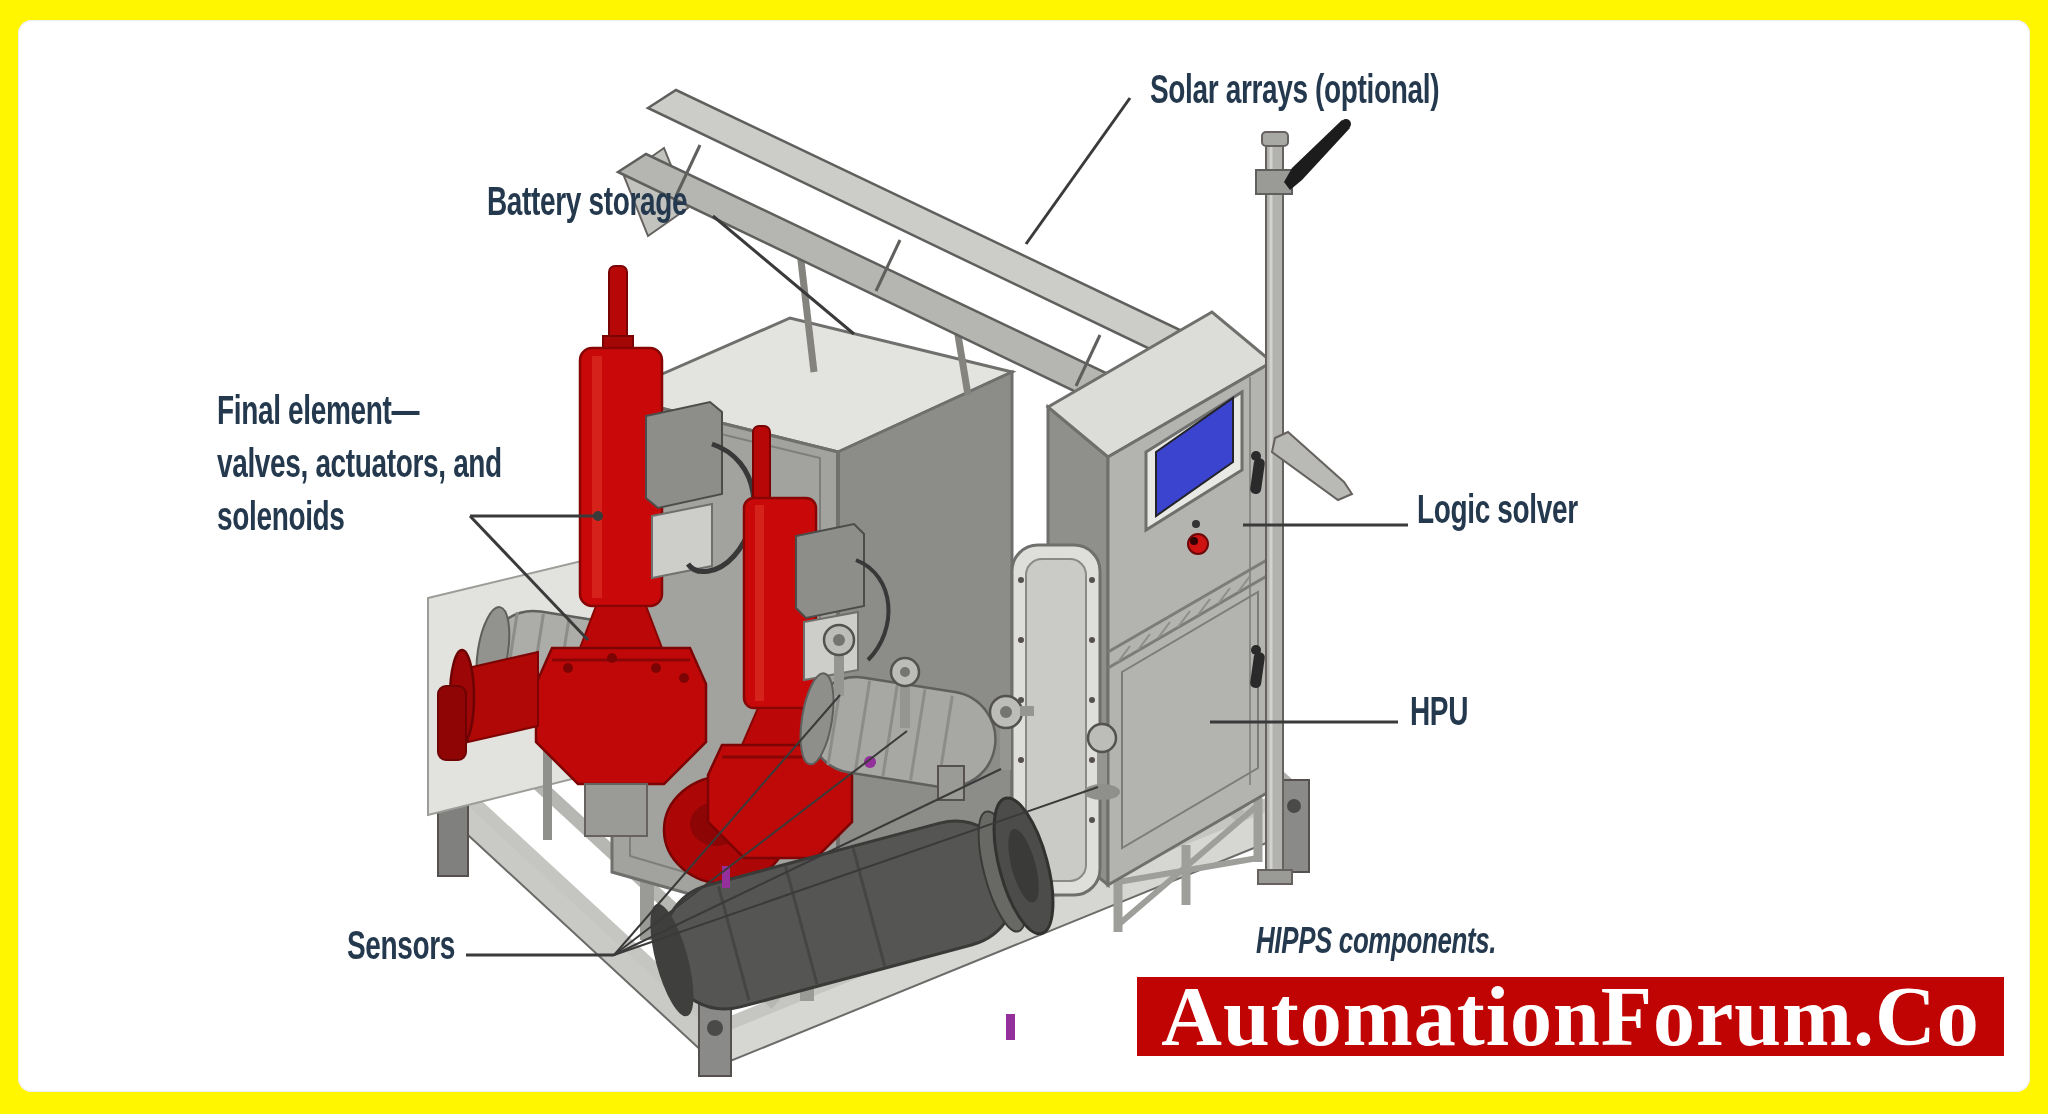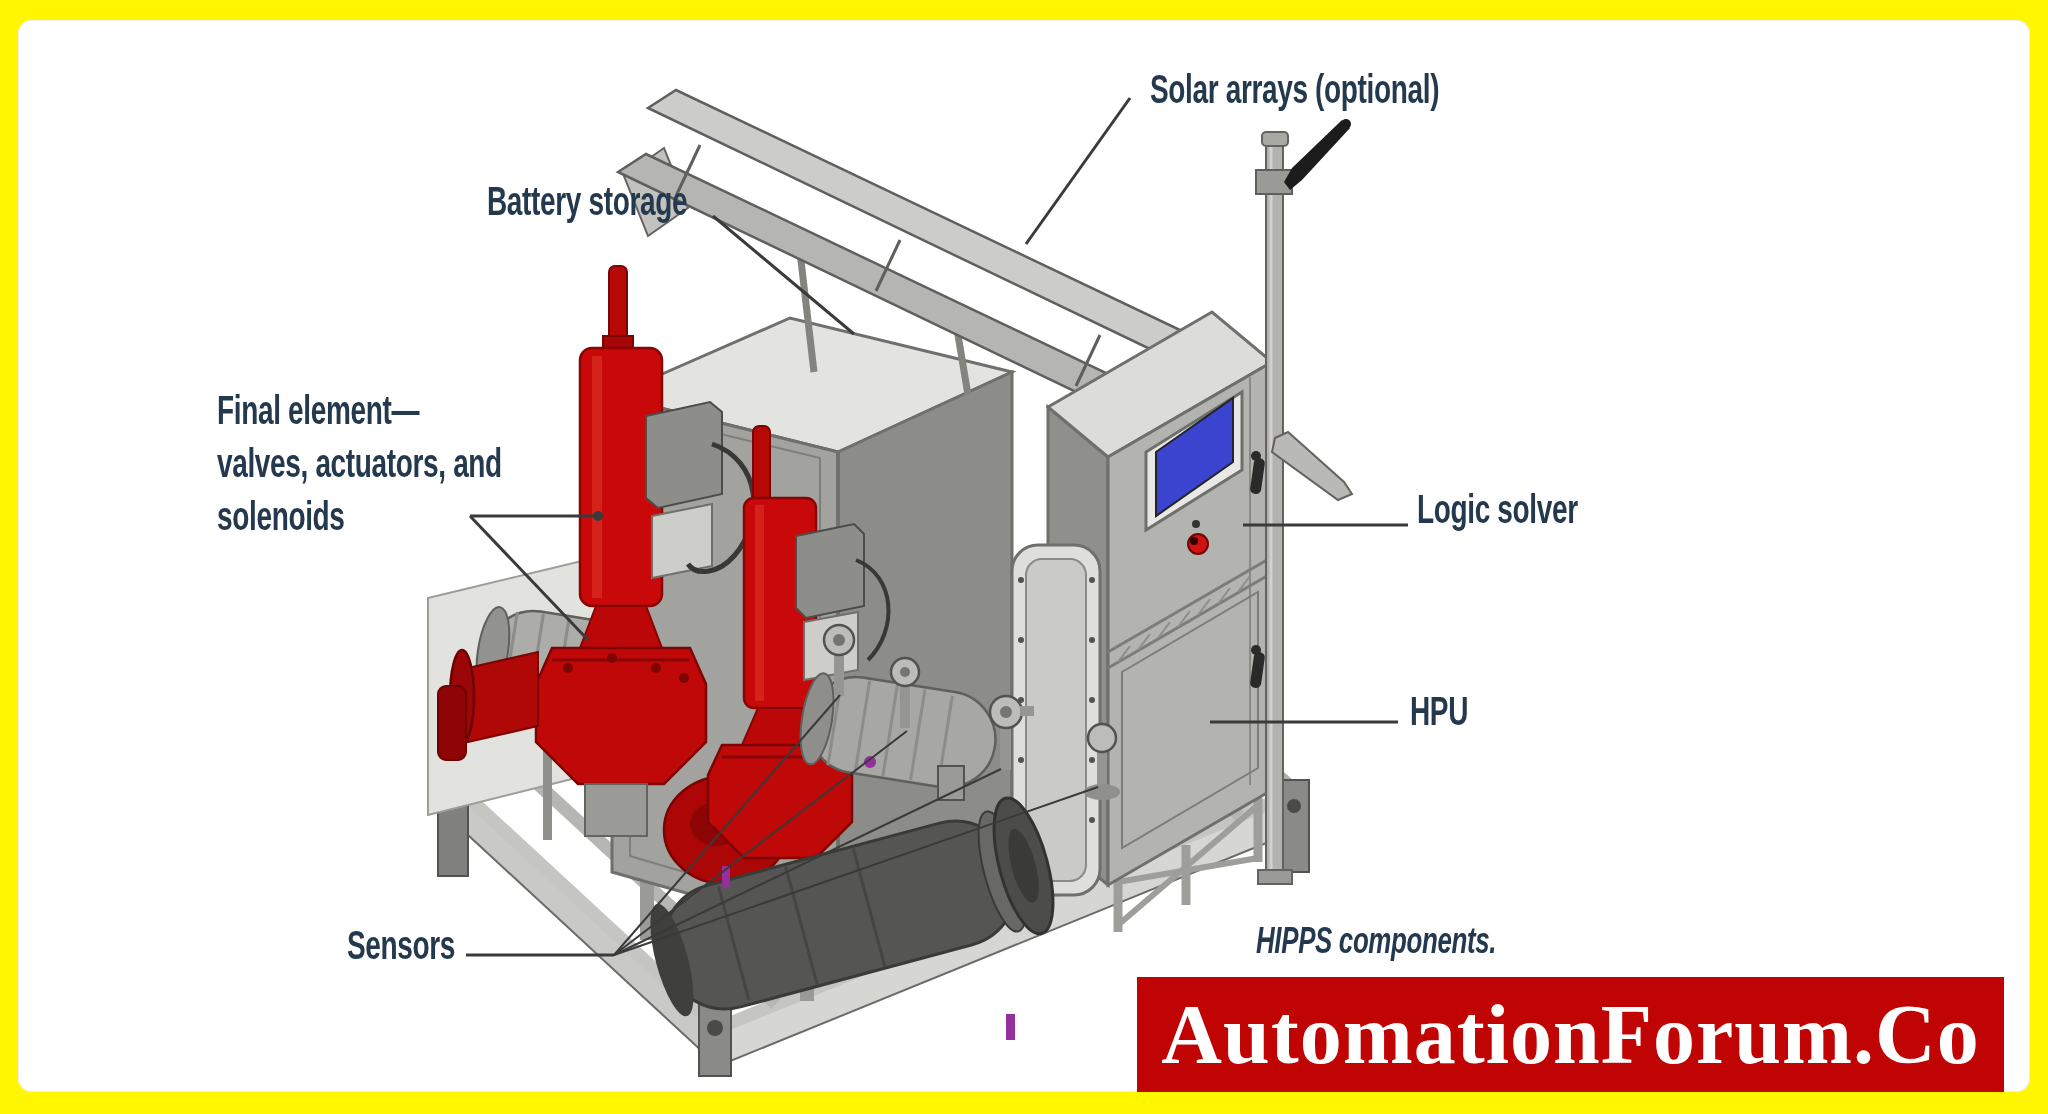--- a/index.html
+++ b/index.html
@@ -18,21 +18,21 @@
   svg.scene{position:absolute;left:0;top:0;width:2048px;height:1114px;}
   .lbl{
     position:absolute;
     font-weight:700;font-size:40px;color:#24394e;
     letter-spacing:-0.5px;white-space:nowrap;line-height:1.05;
     transform:scaleX(0.70);transform-origin:0 0;
   }
   .lbl.final{line-height:53px;}
   .lbl.caption{font-style:italic;font-size:36px;transform:scaleX(0.72);color:#24394e;}
   .banner{
-    position:absolute;left:1137px;top:977px;width:867px;height:115px;
+    position:absolute;left:1137px;top:977px;width:867px;height:79px;
     background:#c00404;
     display:flex;align-items:center;justify-content:center;
   }
   .banner span{
     font-family:"Liberation Serif", serif;
     font-weight:700;font-size:84px;color:#ffffff;letter-spacing:1px;
     line-height:103px;white-space:nowrap;
   }
 </style>
 </head>

